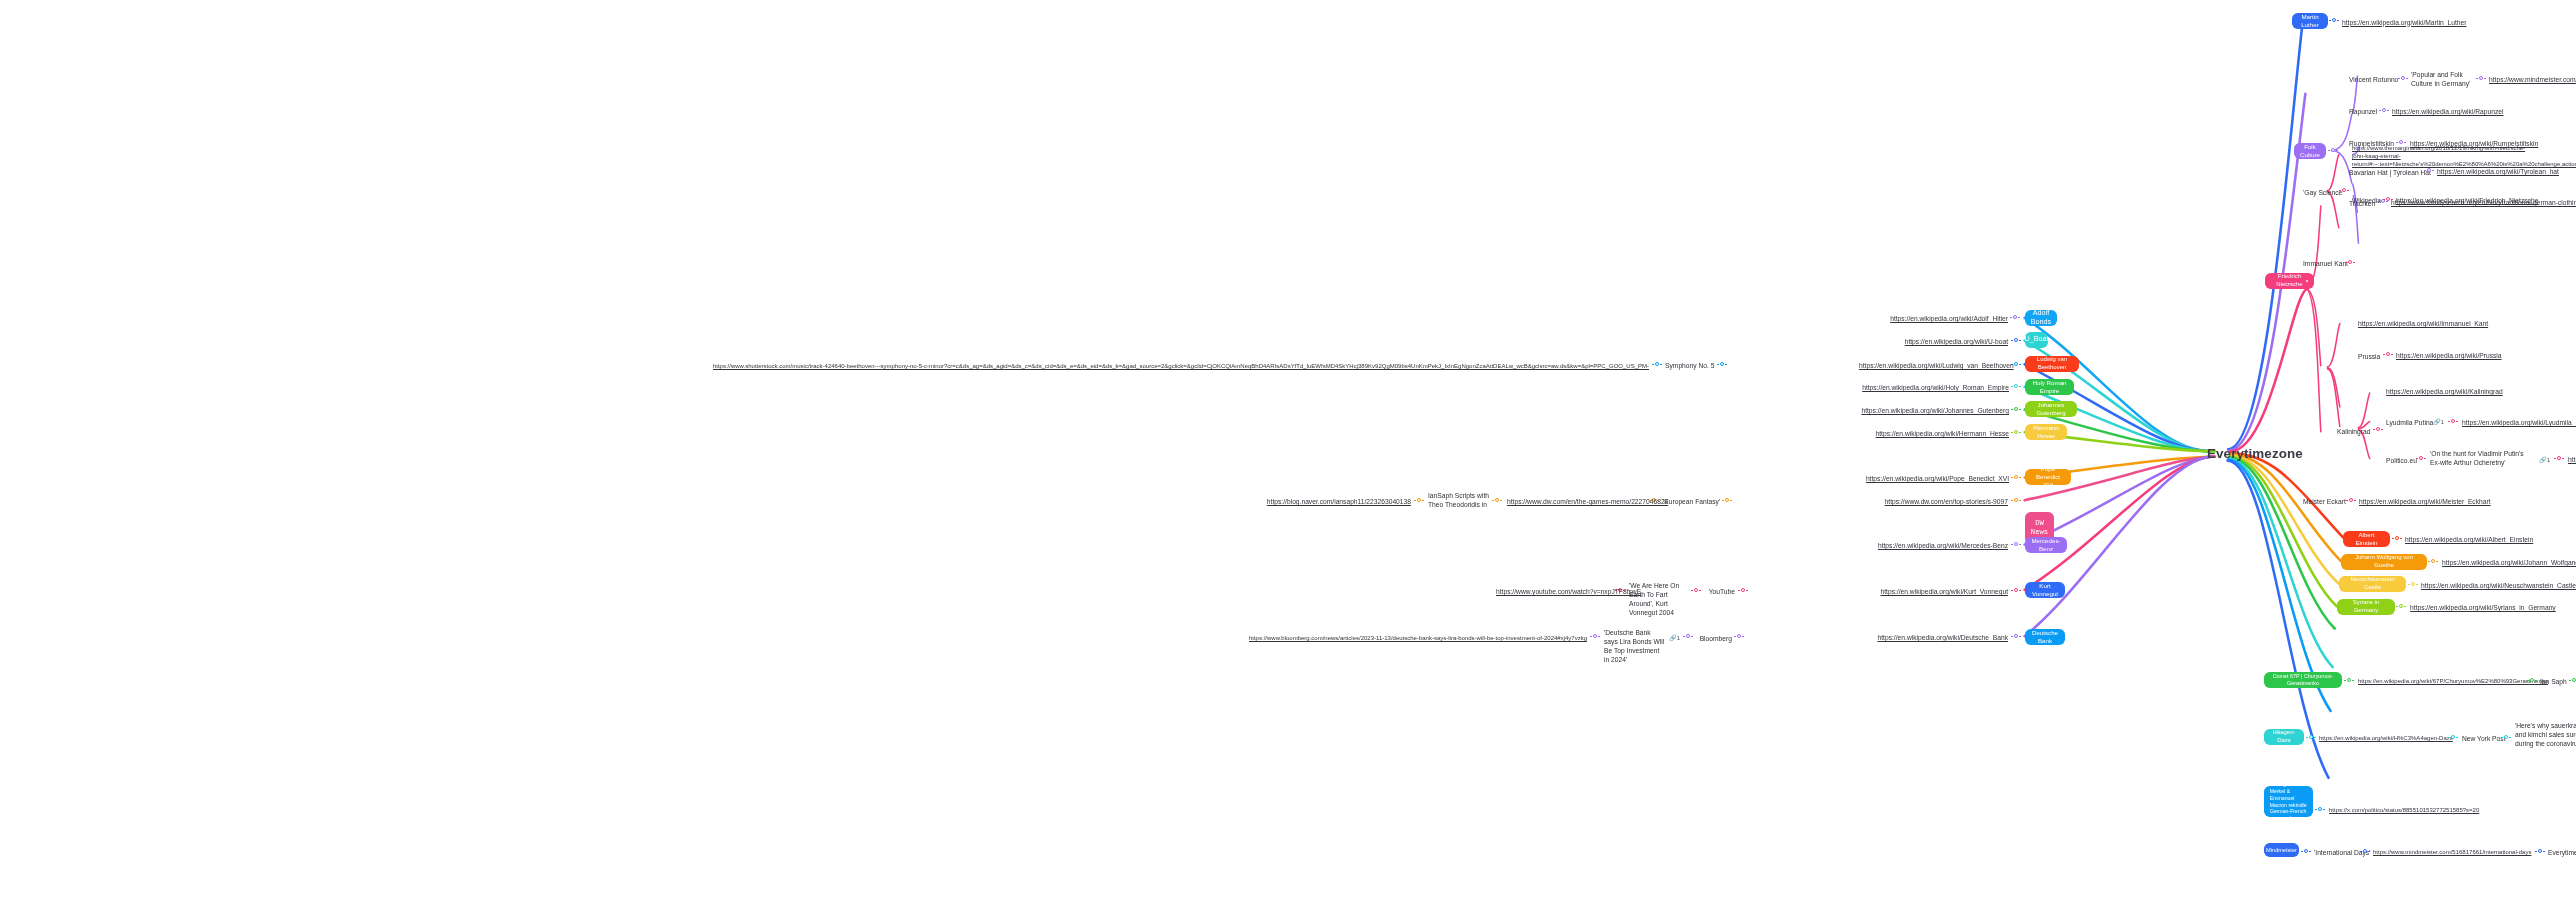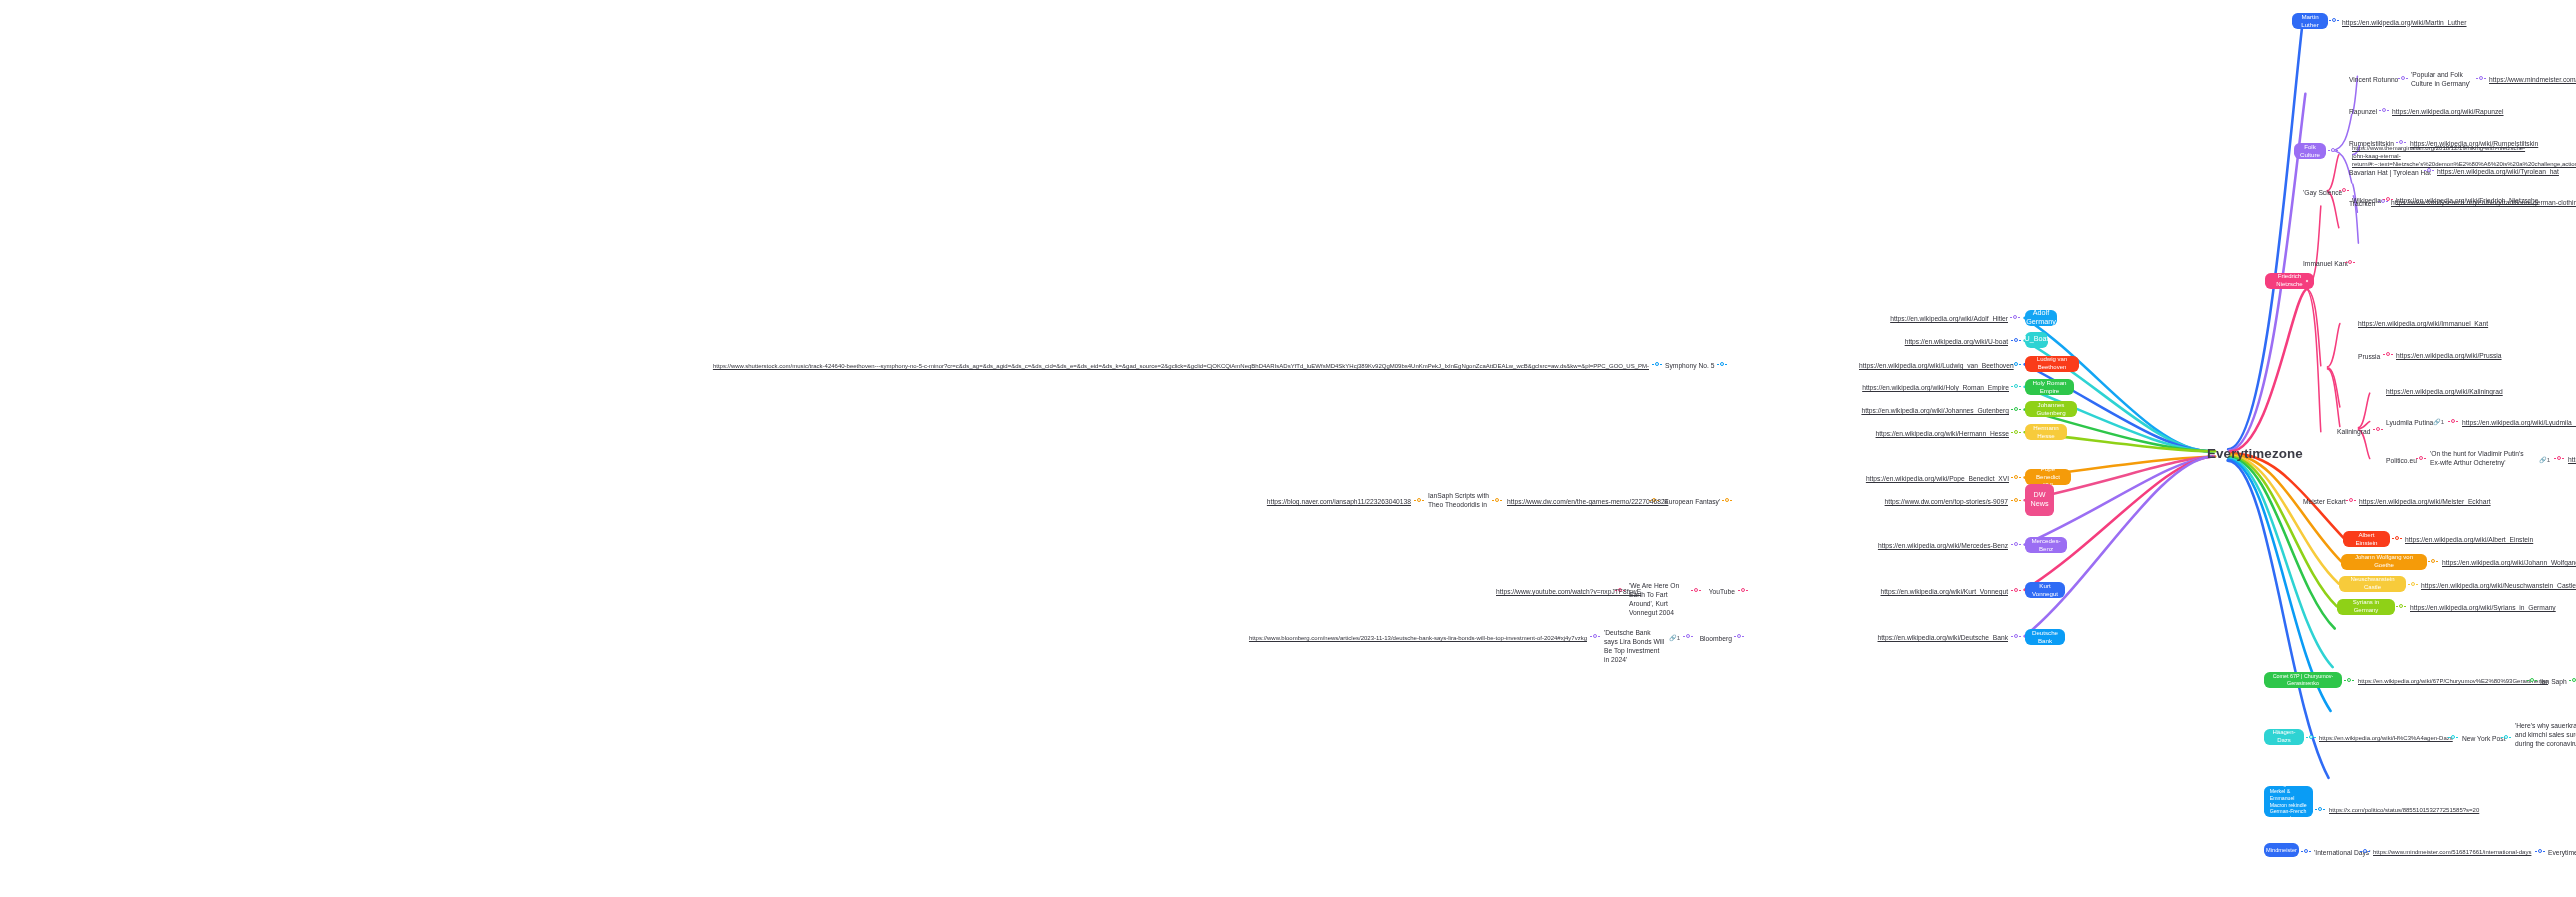--- a/index.html
+++ b/index.html
@@ -146,21 +146,21 @@
       <path d="M4518,716 C4532,716 4536,790 4542,828" stroke="#f53d7e" stroke-width="3"></path>
 
       <path d="M4578,830 C4590,830 4594,775 4600,763" stroke="#f53d7e" stroke-width="3"></path>
       <path d="M4578,832 C4590,832 4594,820 4600,818" stroke="#f53d7e" stroke-width="3"></path>
       <path d="M4578,834 C4590,834 4594,880 4600,890" stroke="#f53d7e" stroke-width="3"></path>
     </g>
   </svg>
 
   <div class="root-label" style="left:2207px; top:446px;">Everytimezone</div>
 
-  <div class="pill" style="left:2025px; top:310px; width:32px; height:15.5px; background:#12a5f4;">Adolf Germany</div>
+  <div class="pill" style="left:2025px; top:310px; width:32px; height:15.5px; background:#12a5f4;">Adolf Bonds</div>
   <div class="joint small" style="left:2010px; top:314px; color:#9b6ef3;">
       <i class="l"></i>
       <b></b>
       <i class="r"></i>
     </div>
   <div class="url" style="left:1869px; top:314px; text-align:right; width:139px;">https://en.wikipedia.org/wiki/Adolf_Hitler</div>
 
   <div class="pill" style="left:2025px; top:332px; width:23px; height:15.5px; background:#2ed3d3;">U_Boat</div>
   <div class="joint small" style="left:2011px; top:337px; color:#2f6bf5;">
       <i class="l"></i>
@@ -214,21 +214,21 @@
   <div class="url" style="left:1854px; top:429px; text-align:right; width:155px;">https://en.wikipedia.org/wiki/Hermann_Hesse</div>
 
   <div class="pill" style="left:2025px; top:469px; width:46px; height:15.5px; background:#f59b09; font-size:6.2px;">Pope Benedict XVI</div>
   <div class="joint small" style="left:2011px; top:474px; color:#f59b09;">
       <i class="l"></i>
       <b></b>
       <i class="r"></i>
     </div>
   <div class="url" style="left:1849px; top:474px; text-align:right; width:160px;">https://en.wikipedia.org/wiki/Pope_Benedict_XVI</div>
 
-  <div class="pill" style="left:2025px; top:484px; width:29px; height:32px; background:#ef4e8c;">DW News</div>
+  <div class="pill" style="left:2025px; top:512px; width:29px; height:32px; background:#ef4e8c;font-family:Liberation Mono, monospace;">DW News</div>
   <div class="joint small" style="left:2011px; top:497px; color:#f59b09;">
       <i class="l"></i>
       <b></b>
       <i class="r"></i>
     </div>
   <div class="url" style="left:1859px; top:497px; text-align:right; width:149px;">https://www.dw.com/en/top-stories/s-9097</div>
   <div class="joint small" style="left:1722px; top:497px; color:#f59b09;">
       <i class="l"></i>
       <b></b>
       <i class="r"></i>

